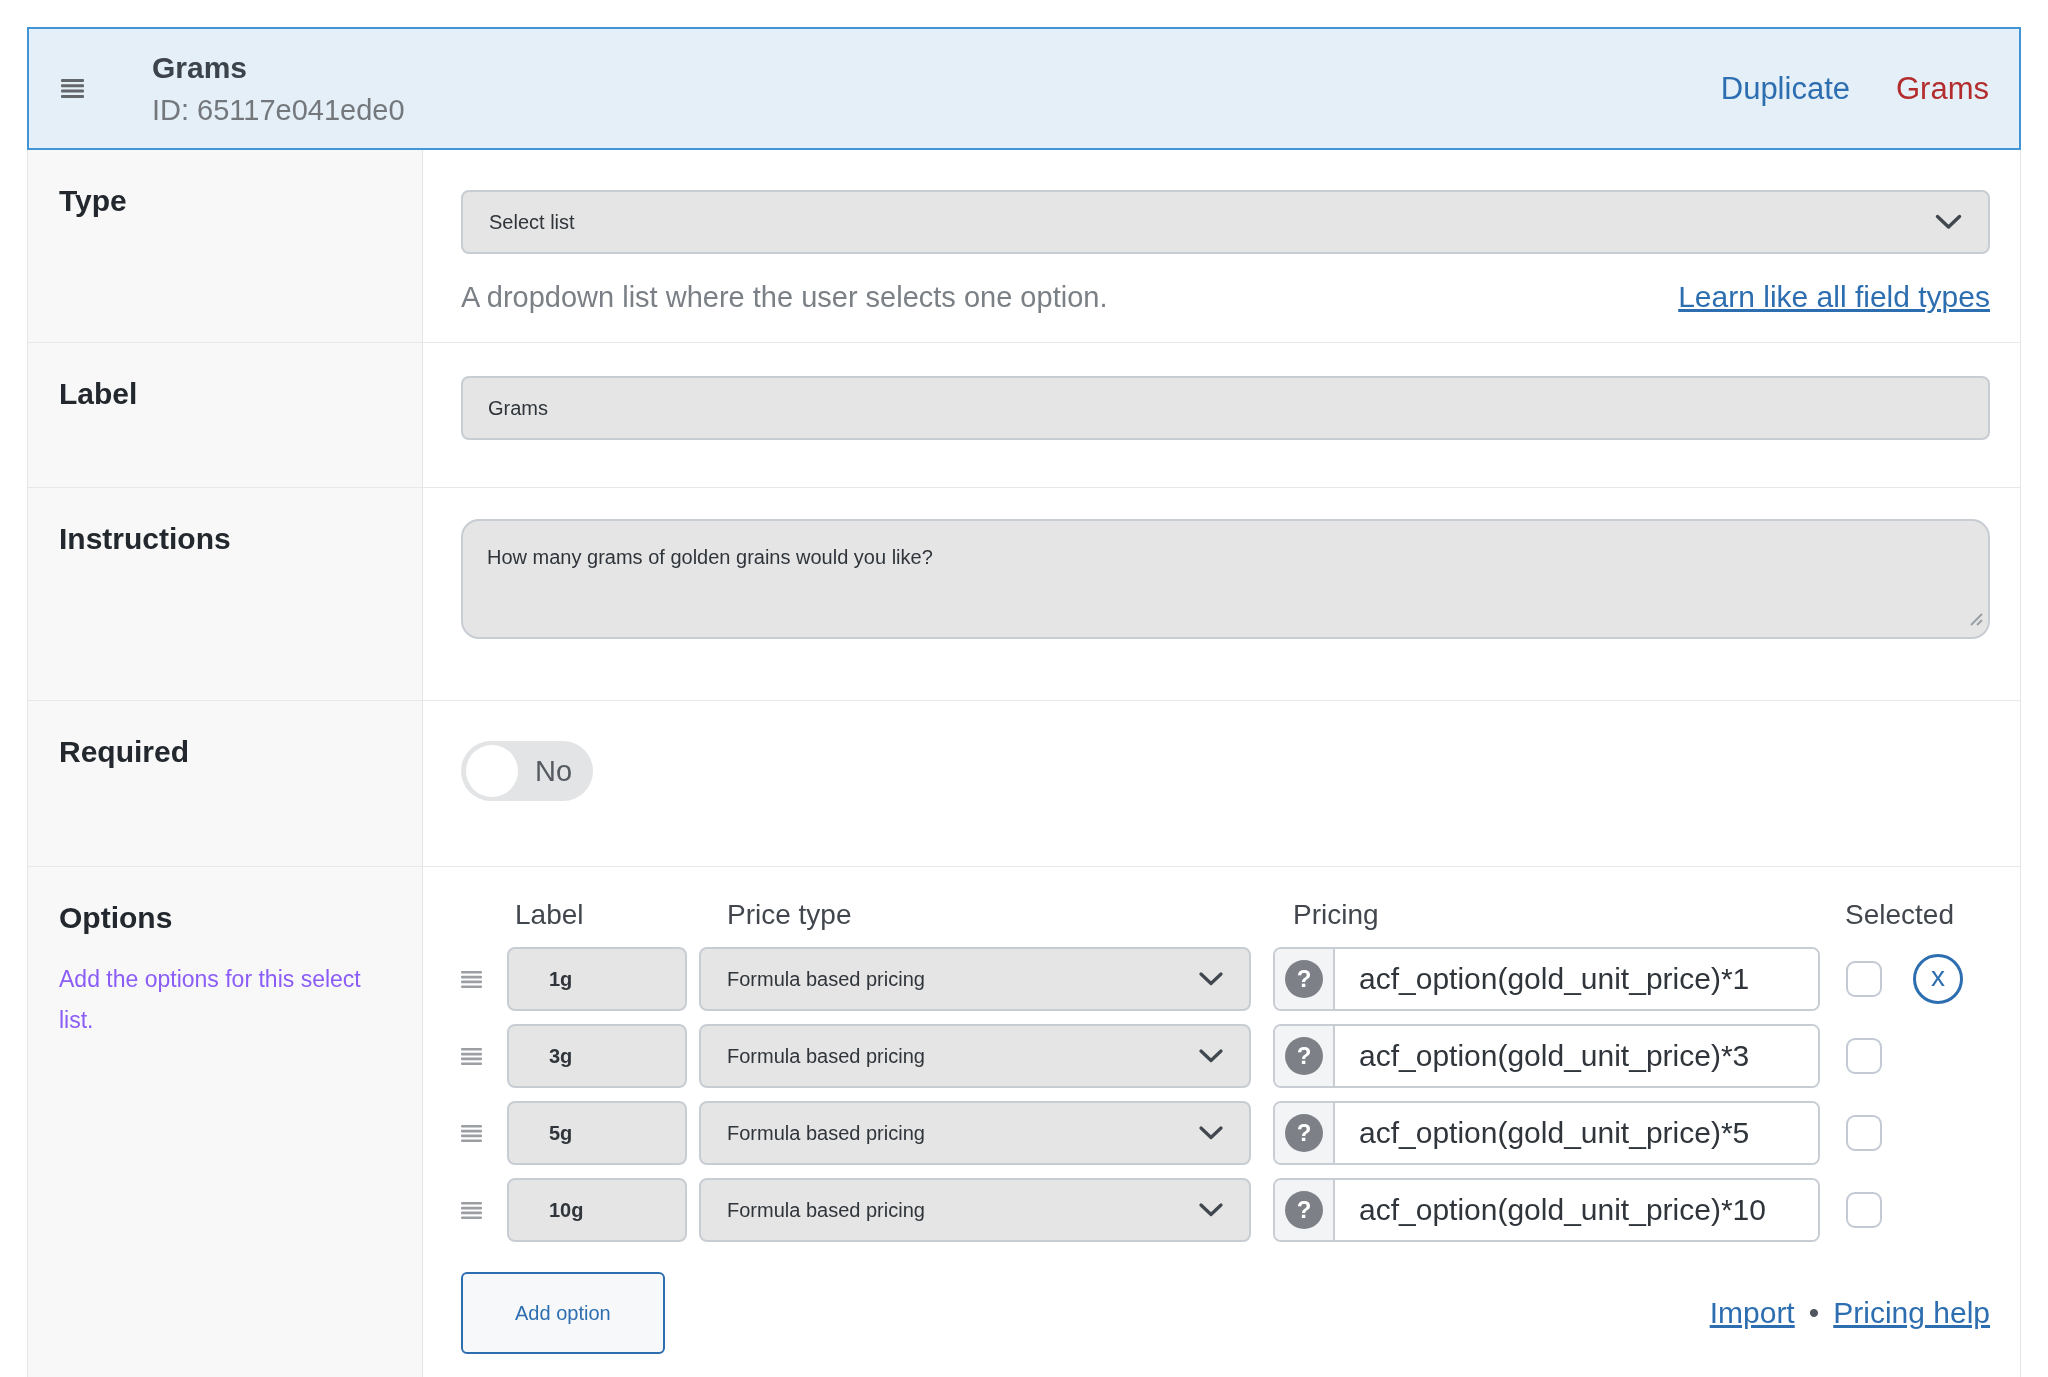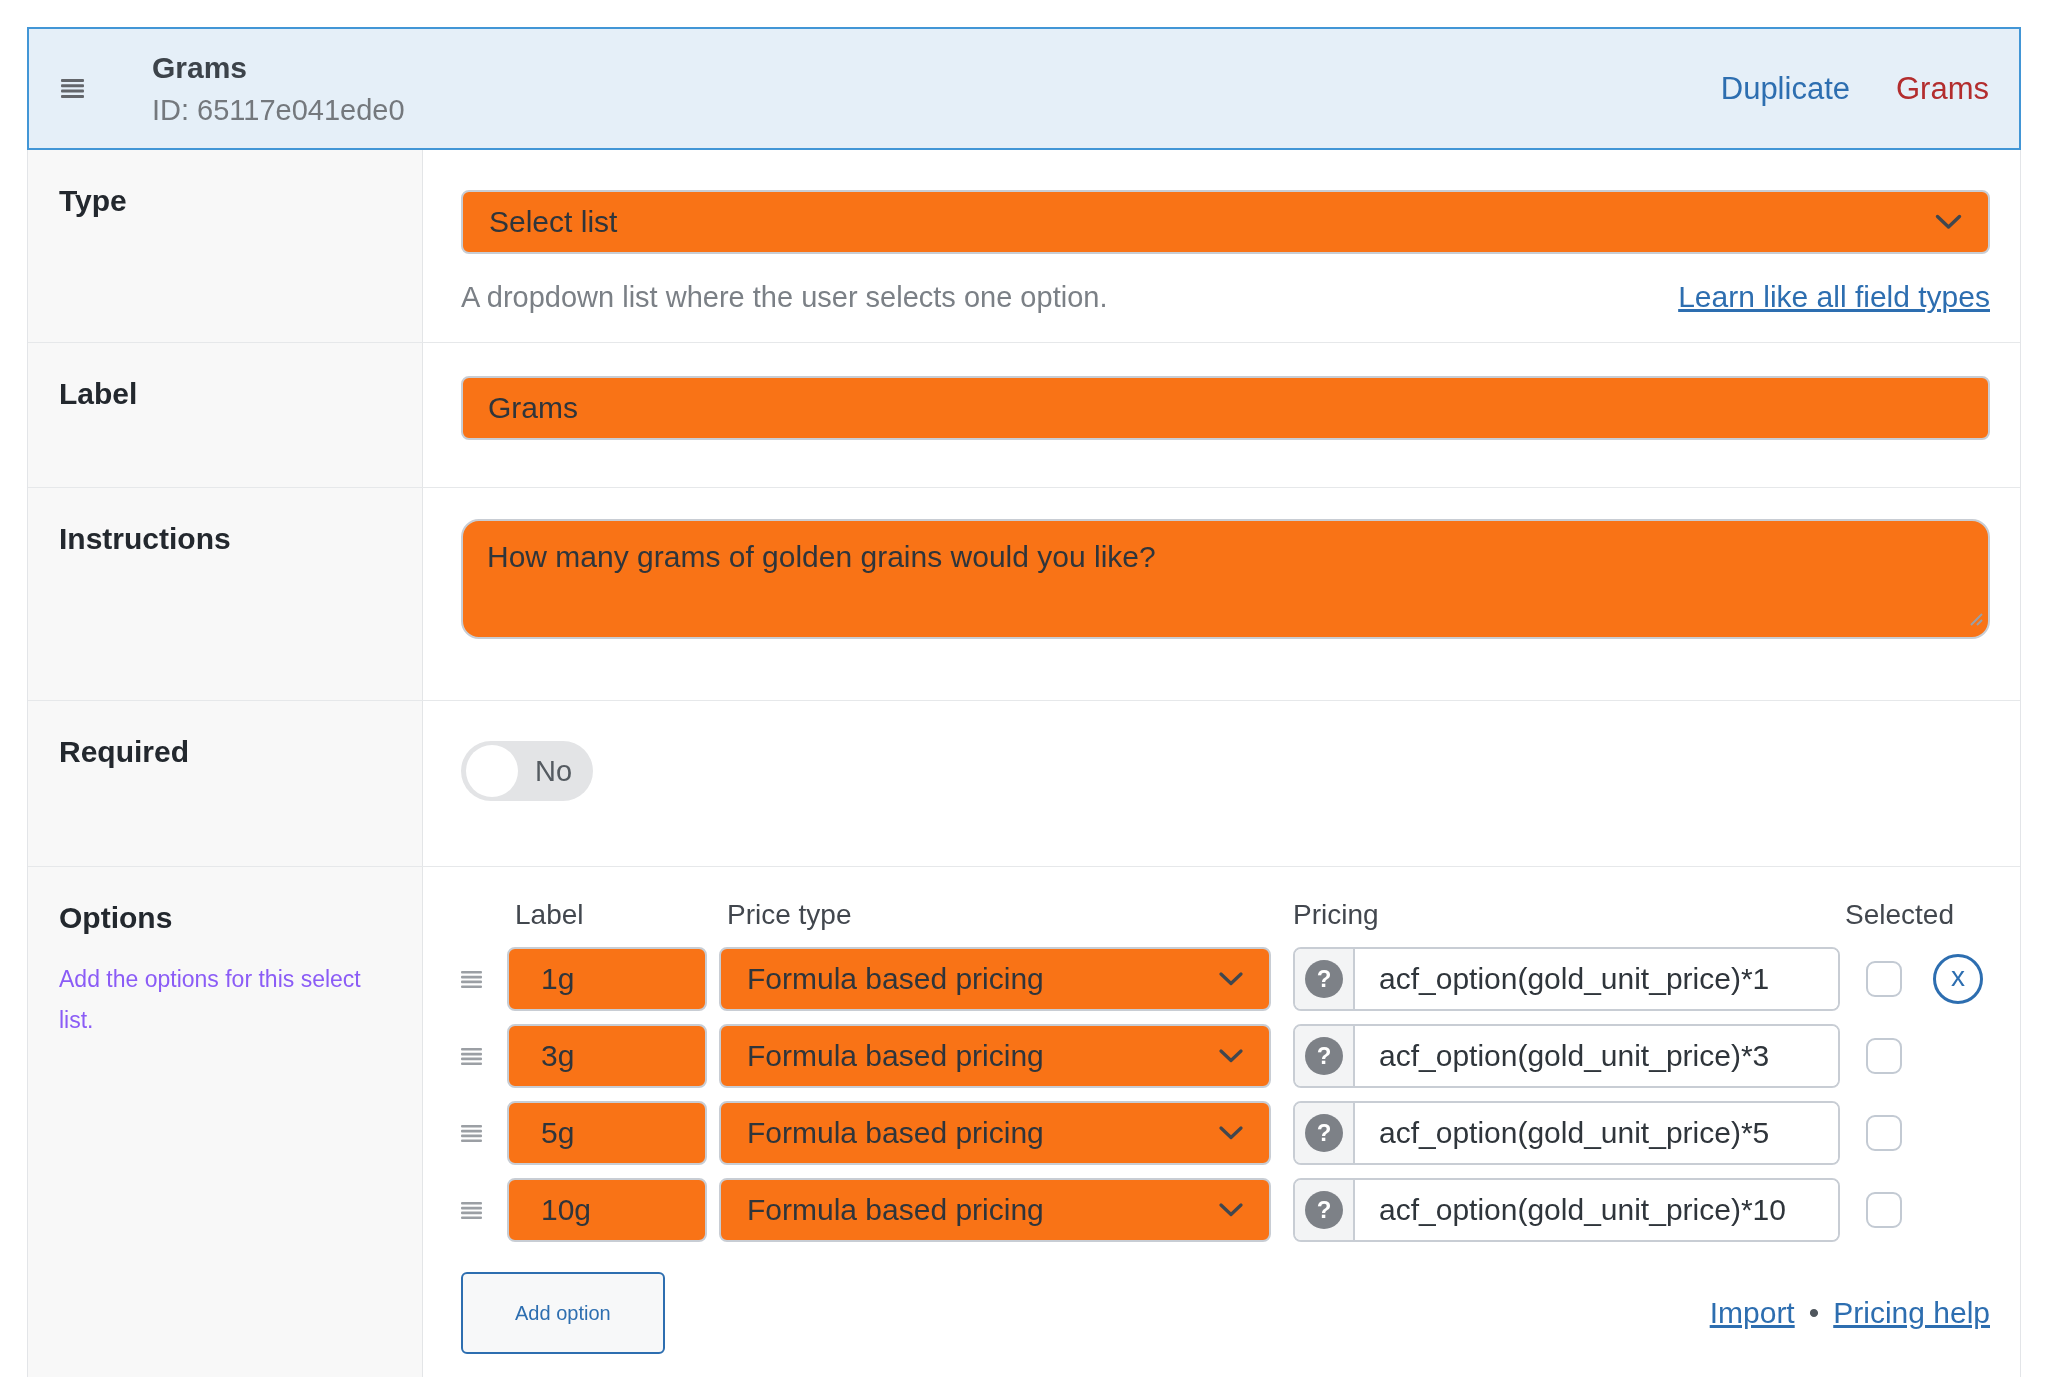--- a/index.html
+++ b/index.html
@@ -43,21 +43,21 @@
   .row-content{flex:1;padding:0 30px 0 38px;position:relative;}
 
   .row-type{height:192px;}
   .row-labelrow{height:145px;}
   .row-instructions{height:213px;}
   .row-required{height:166px;}
   .row-options{height:560px;}
 
   
   .text-input,.select,.textarea{border:2px solid var(--input-border);border-radius:8px;
-    background:#f97316;font-size:30px;color:var(--text-dark);
+    background:#e5e5e5;font-size:20px;color:var(--text-dark);
     font-family:"Liberation Sans","DejaVu Sans",sans-serif;}
   .select{display:flex;align-items:center;cursor:pointer;position:relative;}
   .select .sel-text{padding-left:26px;flex:1;}
   .select .chev{position:absolute;right:26px;top:50%;transform:translateY(-50%);display:inline-flex;}
 
   .type-select{margin-top:40px;width:100%;height:64px;}
   .type-desc-line{margin-top:26px;display:flex;align-items:baseline;}
   .type-desc{font-size:29px;color:var(--muted);}
   .learn-link{margin-left:auto;font-size:30px;color:var(--link-blue);text-decoration:underline;cursor:pointer;}
 
@@ -75,21 +75,21 @@
     font-size:29px;color:#555b61;}
 
   
   .options-content{padding-top:32px;}
   .opt-headers{position:relative;height:48px;}
   .opt-headers span{position:absolute;top:0;font-size:28px;color:#42474e;}
   .oh-label{left:54px;} .oh-price{left:266px;} .oh-pricing{left:832px;} .oh-selected{left:1384px;}
 
   .opt-row{display:flex;align-items:center;height:64px;margin-bottom:13px;}
   .handle-cell{width:46px;flex:0 0 46px;display:flex;align-items:center;cursor:grab;}
-  .opt-label-input{width:200px;height:64px;padding-left:32px;outline:none;}
+  .opt-label-input{width:180px;height:64px;padding-left:40px;outline:none;font-weight:bold;}
   .price-select{width:552px;height:64px;margin-left:12px;}
   .pricing-group{width:547px;height:64px;margin-left:22px;border:2px solid var(--input-border);
     border-radius:8px;display:flex;overflow:hidden;background:#fff;}
   .q-seg{width:60px;flex:0 0 60px;background:#f3f4f5;border-right:2px solid var(--input-border);
     display:flex;align-items:center;justify-content:center;cursor:help;}
   .q-circle{width:38px;height:38px;border-radius:50%;background:#7d8187;color:#fff;
     font-size:24px;font-weight:700;display:flex;align-items:center;justify-content:center;}
   .pricing-input{flex:1;border:none;outline:none;font-size:30px;color:var(--text-dark);
     padding-left:24px;font-family:"Liberation Sans","DejaVu Sans",sans-serif;min-width:0;}
   .sel-cell{width:36px;flex:0 0 36px;margin-left:26px;}

